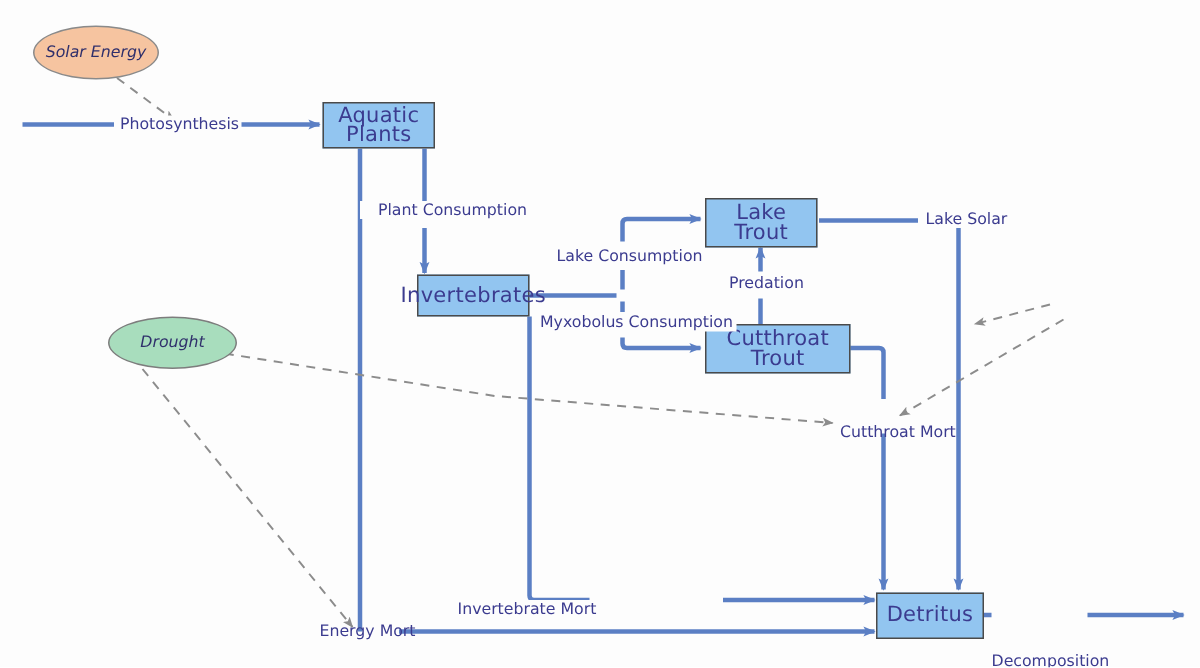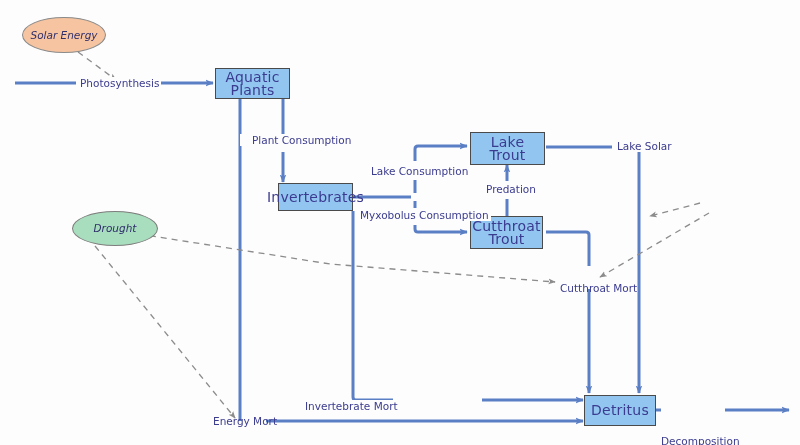--- a/index.html
+++ b/index.html
@@ -138,21 +138,21 @@
   </div>
 
   <div class="node-box" style="left:278px; top:183px; width:75px; height:28px;">
     <span>Invertebrates</span>
   </div>
 
   <div class="node-box" style="left:470px; top:132px; width:75px; height:33px;">
     <span>Lake Trout</span>
   </div>
 
-  <div class="node-box" style="left:470px; top:216px; width:73px; height:33px; flex-direction:column;">
+  <div class="node-box" style="left:470px; top:216px; width:97px; height:33px; flex-direction:column;">
     <span>Cutthroat</span>
     <span>Trout</span>
   </div>
 
   <div class="node-box" style="left:584px; top:395px; width:72px; height:31px;">
     <span>Detritus</span>
   </div>
 
   <div class="node-ellipse ellipse-solar" style="left:22px; top:17px; width:84px; height:36px;">
     <span>Solar Energy</span>

